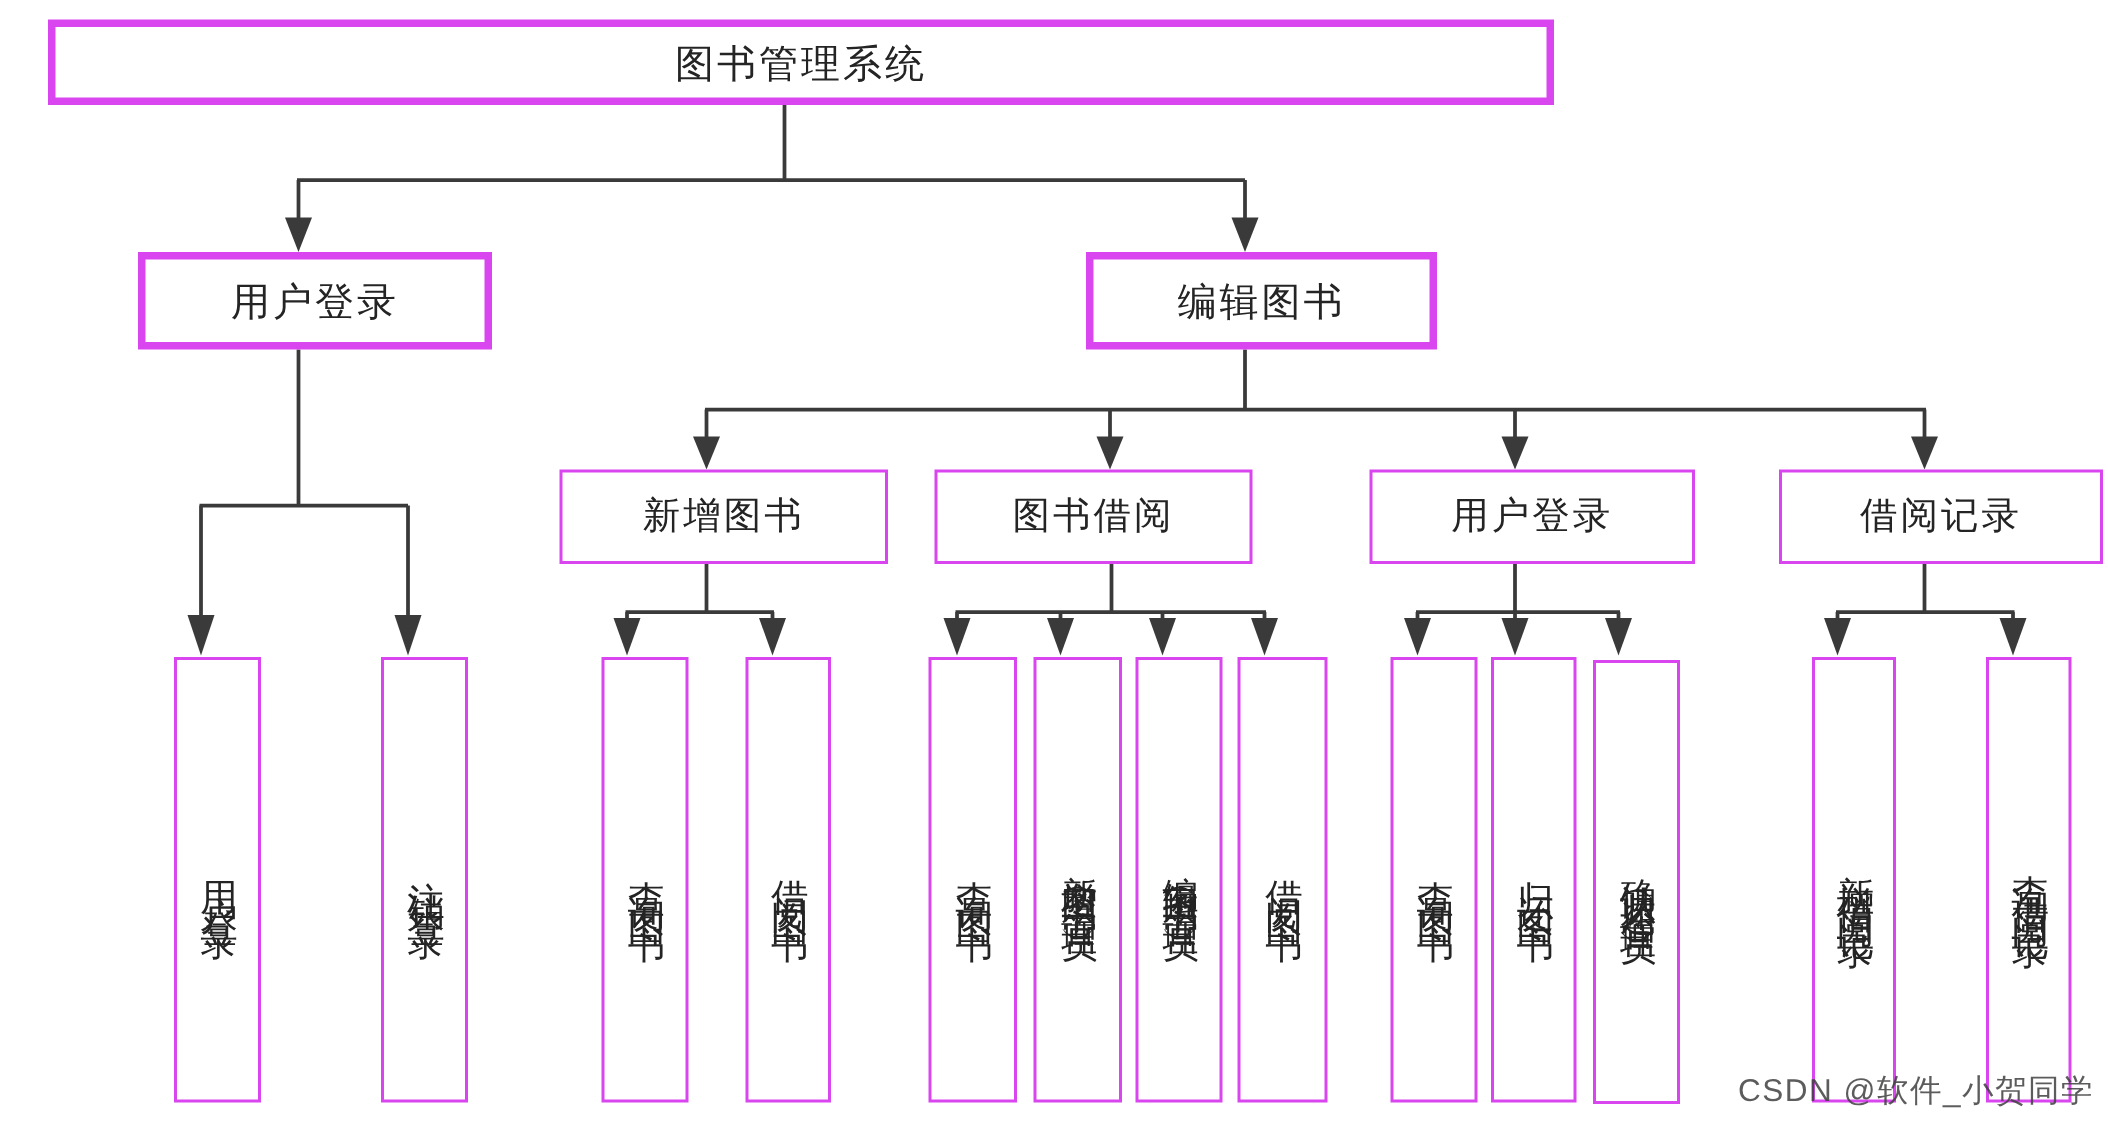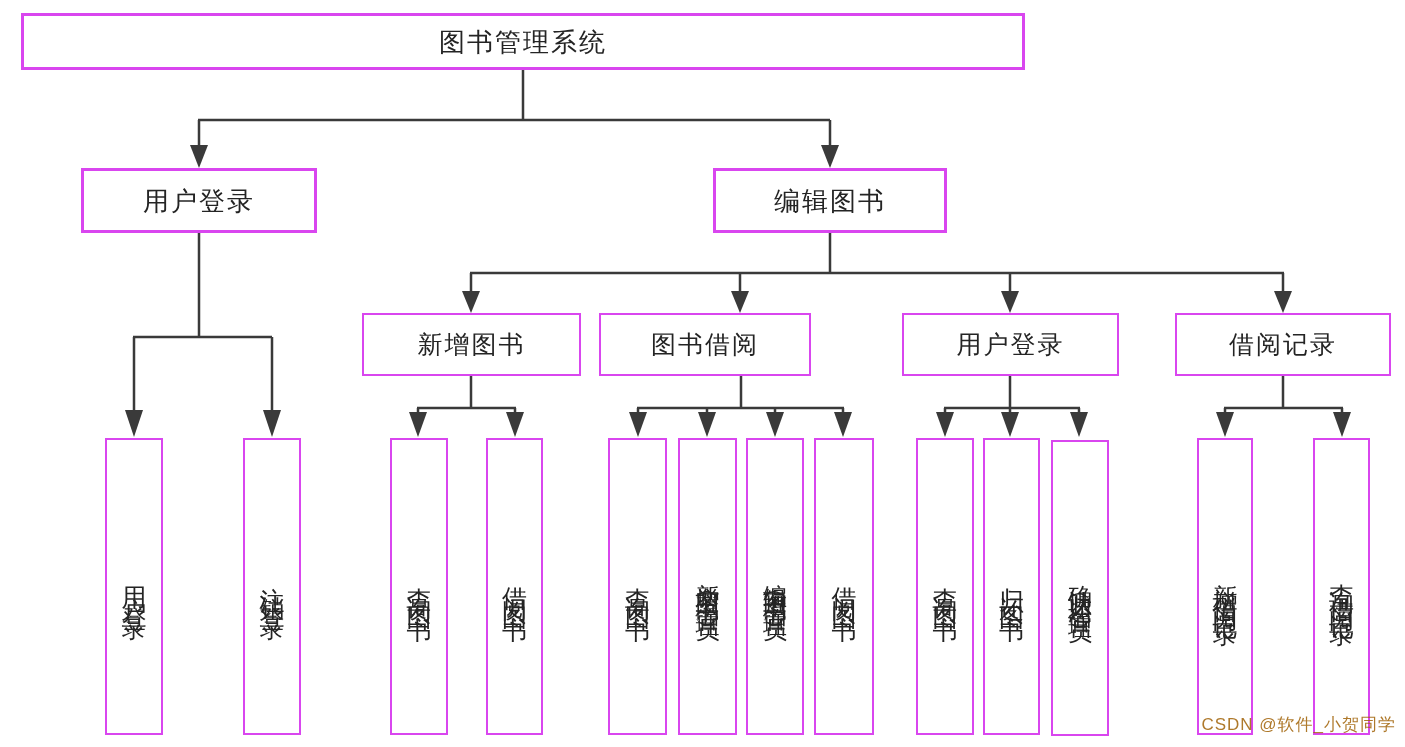--- a/index.html
+++ b/index.html
@@ -4,34 +4,35 @@
 <style>
   html,body { margin:0; padding:0; background:#ffffff; }
   .canvas {
     position:relative; width:1405px; height:747px; background:#ffffff;
     font-family:"Liberation Sans","DejaVu Sans",sans-serif;
     color:#242424; overflow:hidden;
   }
   .wires { position:absolute; left:0; top:0; color:#3a3a3a; }
   .node {
     position:absolute; box-sizing:border-box; background:#ffffff;
-    border:3px solid #d946ef; display:flex; align-items:center; justify-content:center;
+    border:5px solid #d946ef; display:flex; align-items:center; justify-content:center;
     font-size:26px; letter-spacing:2px; line-height:1; white-space:nowrap;
     z-index:2;
+    margin-left:11px;
   }
   .lvl3 { border-width:2.5px; font-size:25px; }
   .v {
     writing-mode:vertical-rl; border-width:2.5px; font-size:25px;
     letter-spacing:10px; padding:4px 0;
   }
   .v.s6 { letter-spacing:8px; }
   .v.s9 { letter-spacing:5px; font-size:24px; }
   .watermark {
     position:absolute; top:713px; right:9px; z-index:5;
-    font-size:17px; letter-spacing:1px; color:#a16207; opacity:.85;
+    font-size:21px; letter-spacing:1px; color:#404040; opacity:.85;
     white-space:nowrap;
   }
 </style>
 </head>
 <body>
 
 <div class="canvas">
 
   <svg class="wires" width="1405" height="747" viewBox="0 0 1405 747">
     <g stroke="currentColor" stroke-width="2.5" fill="none">
@@ -72,21 +73,21 @@
       <polygon points="1333,412 1351,412 1342,437"></polygon>
     </g>
   </svg>
 
   <div class="node" style="left:21px; top:13px; width:1004px; height:57px;">图书管理系统</div>
 
   <div class="node" style="left:81px; top:168px; width:236px; height:65px;">用户登录</div>
   <div class="node" style="left:713px; top:168px; width:234px; height:65px;">编辑图书</div>
 
   <div class="node lvl3" style="left:362px; top:313px; width:219px; height:63px;">新增图书</div>
-  <div class="node lvl3" style="left:599px; top:313px; width:212px; height:63px;">图书借阅</div>
+  <div class="node lvl3" style="left:612px; top:313px; width:212px; height:63px;">图书借阅</div>
   <div class="node lvl3" style="left:902px; top:313px; width:217px; height:63px;">用户登录</div>
   <div class="node lvl3" style="left:1175px; top:313px; width:216px; height:63px;">借阅记录</div>
 
   <div class="node v" style="left:105px; top:438px; width:58px; height:297px;">用户登录</div>
   <div class="node v" style="left:243px; top:438px; width:58px; height:297px;">注销登录</div>
 
   <div class="node v" style="left:390px; top:438px; width:58px; height:297px;">查询图书</div>
   <div class="node v" style="left:486px; top:438px; width:57px; height:297px;">借阅图书</div>
 
   <div class="node v" style="left:608px; top:438px; width:59px; height:297px;">查询图书</div>

